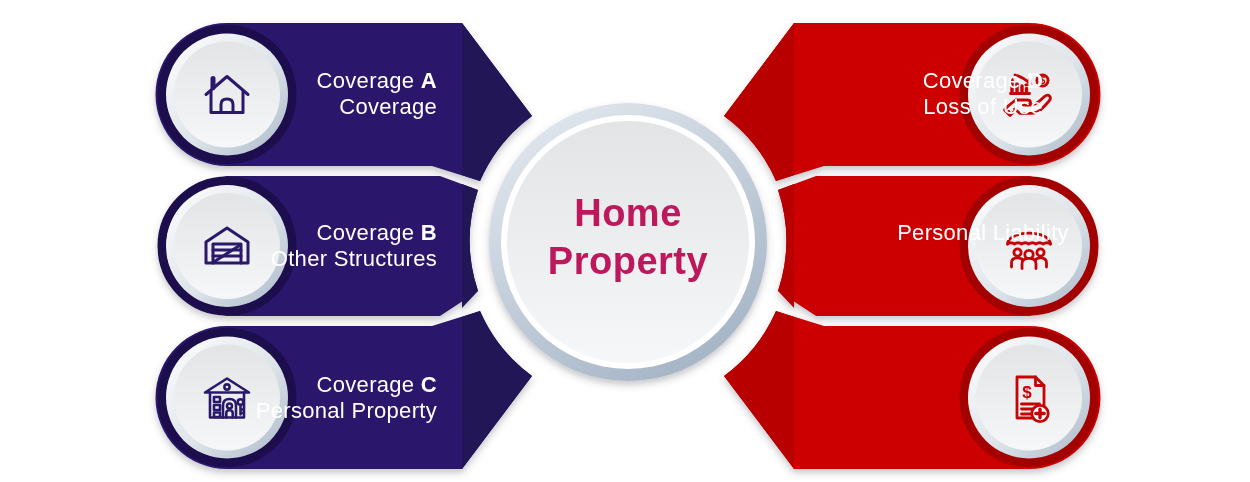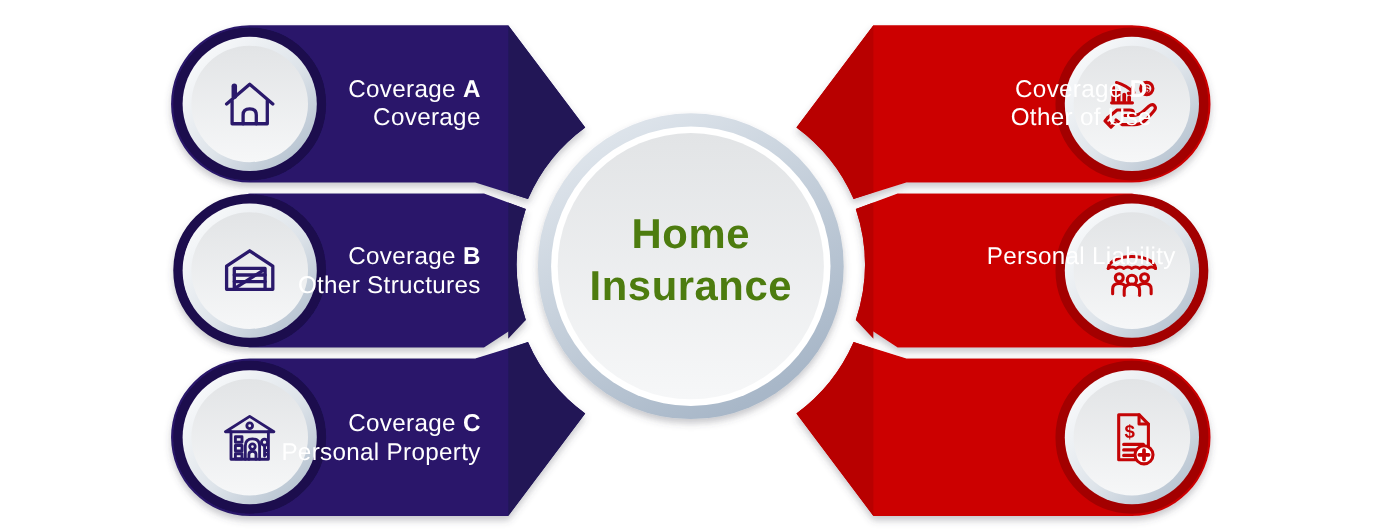--- a/index.html
+++ b/index.html
@@ -11,21 +11,21 @@
   .cov{
     position:absolute;width:320px;color:#ffffff;
     font-size:22px;line-height:26px;font-weight:500;letter-spacing:.3px;
   }
   .cov .ln1 b{font-weight:800;}
   .cov.left{text-align:right;right:813px;}
   .cov.right{text-align:center;left:823px;}
   .cov .ln1,.cov .ln2{display:block;}
   .center-title{
     position:absolute;left:428px;top:189px;width:400px;text-align:center;
-    font-size:38px;line-height:48px;font-weight:700;color:#4d7c0f;letter-spacing:.5px;
+    font-size:38px;line-height:48px;font-weight:700;color:#be185d;letter-spacing:.5px;
   }
   .center-title span{display:block;}
 </style>
 </head>
 <body>
 
 <div class="stage">
 
 <svg class="scene" width="1250" height="482" viewBox="0 0 1250 482">
   <defs>
@@ -170,24 +170,24 @@
     <span class="ln1"><span>Coverage</span> <b>B</b></span>
     <span class="ln2">Other Structures</span>
   </div>
   <div class="cov left" style="top:372px">
     <span class="ln1"><span>Coverage</span> <b>C</b></span>
     <span class="ln2">Personal Property</span>
   </div>
 
   <div class="cov right" style="top:68px">
     <span class="ln1"><span>Coverage</span> <b>D</b></span>
-    <span class="ln2">Other of Use</span>
+    <span class="ln2">Loss of Use</span>
   </div>
   <div class="cov right" style="top:220px">
     <span class="ln2">Personal Liability</span>
   </div>
 
   <div class="center-title">
     <span>Home</span>
-    <span>Insurance</span>
+    <span>Property</span>
   </div>
 
 </div>
 
 </body></html>

